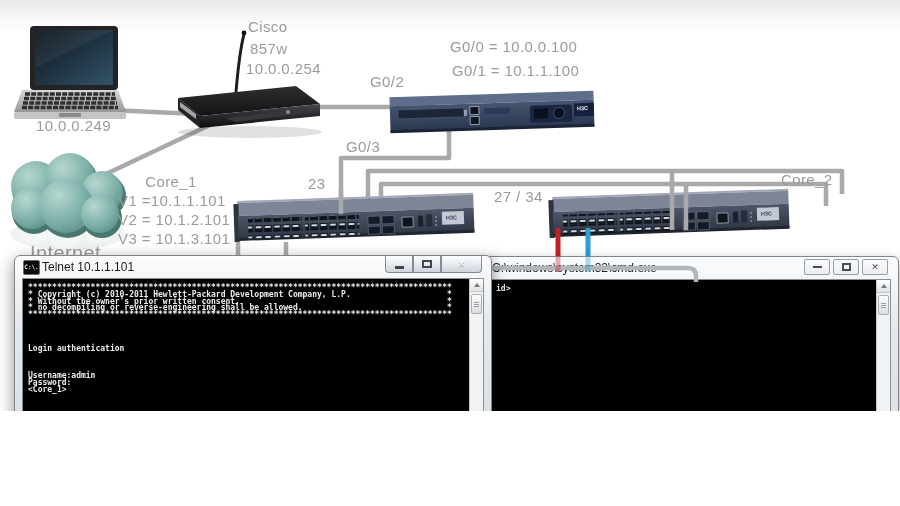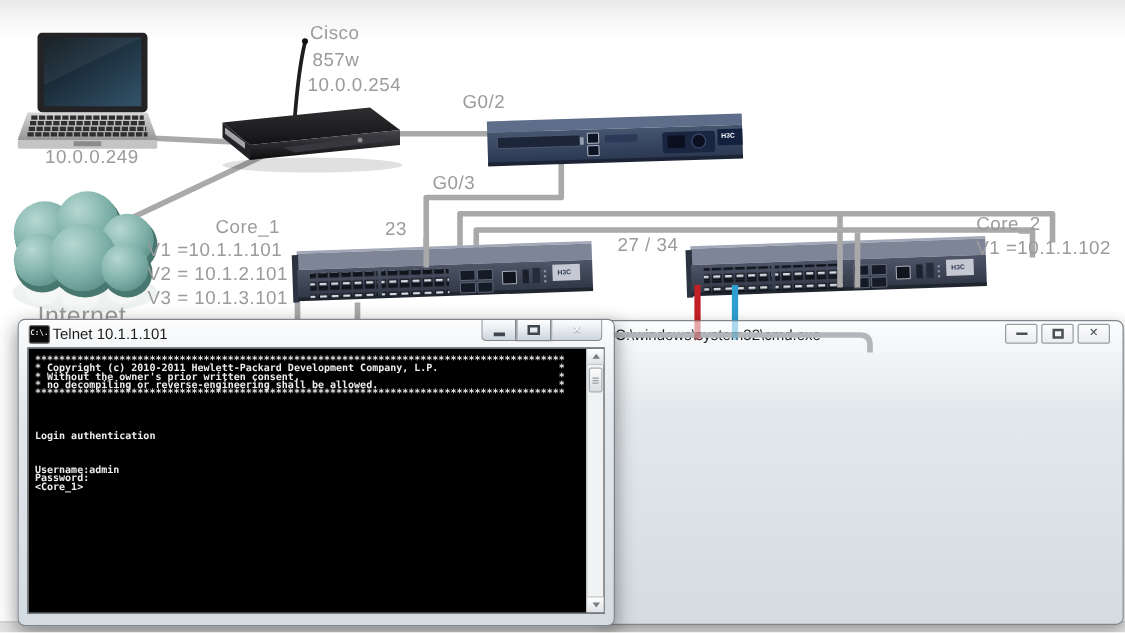--- a/index.html
+++ b/index.html
@@ -1,16 +1,16 @@
 <!DOCTYPE html>
 <html><head>
 <meta charset="utf-8">
 <style>
   html,body{margin:0;padding:0;background:#fff;}
-  .stage{position:relative;width:900px;height:506px;overflow:hidden;background:#fff;
+  .stage{position:relative;width:900px;height:411px;overflow:hidden;background:#fff;
          font-family:"Liberation Sans",sans-serif;}
   .stage::before{content:"";position:absolute;left:0;top:0;width:100%;height:34px;
          background:linear-gradient(180deg,#e9e9e9 0%,#f5f5f5 40%,#ffffff 100%);z-index:0;}
   .bottom-strip{position:absolute;left:0;top:497px;width:100%;height:9px;background:#e3e3e3;
          border-top:1px solid #cfcfcf;z-index:1;}
 
   .lbl{position:absolute;color:#9b9b9b;letter-spacing:.4px;z-index:2;white-space:nowrap;
        font-size:15px;}
   .lbl.small{font-size:20px;}
   .dev{position:absolute;z-index:2;}
@@ -274,50 +274,68 @@
     <line x1="131" y1="0" x2="131" y2="46" stroke="#a9a9a9" stroke-width="4.5"></line>
     <line x1="145" y1="2" x2="145" y2="46" stroke="#a9a9a9" stroke-width="4.5"></line>
     <line x1="17" y1="44" x2="17" y2="78" stroke="#c32026" stroke-width="5"></line>
     <line x1="47" y1="44" x2="47" y2="78" stroke="#2e9fd0" stroke-width="5"></line>
   </svg>
 
   <div class="lbl" style="left:248px;top:18px">Cisco</div>
   <div class="lbl" style="left:250px;top:40px">857w</div>
   <div class="lbl" style="left:246px;top:60px">10.0.0.254</div>
   <div class="lbl" style="left:36px;top:117px">10.0.0.249</div>
+  <div class="lbl" style="left:450px;top:38px">G0/0 = 10.0.0.100</div>
+  <div class="lbl" style="left:452px;top:62px">G0/1 = 10.1.1.100</div>
   <div class="lbl" style="left:370px;top:73px">G0/2</div>
   <div class="lbl" style="left:346px;top:138px">G0/3</div>
   <div class="lbl" style="left:308px;top:175px">23</div>
   <div class="lbl" style="left:494px;top:188px">27 / 34</div>
   <div class="lbl small" style="left:30px;top:242px">Internet</div>
 
   <div class="lbl vblock" style="left:118px;top:172px;width:106px;text-align:right">
-    <div class="nm" style="text-align:right">Core_1</div>
+    <div class="nm" style="text-align:center">Core_1</div>
     <div>V1 =10.1.1.101</div>
     <div>V2 = 10.1.2.101</div>
     <div>V3 = 10.1.3.101</div>
   </div>
 
   <div class="lbl vblock" style="left:781px;top:170px;width:114px;">
     <div class="nm">Core_2</div>
-    <div>V1 =10.1.1.102</div>
   </div>
 
   <div class="win win-cmd">
     <div class="titlebar">
       <span class="title-text">C:\windows\system32\cmd.exe</span>
       <div class="ctrls2">
         <div class="cbtn2">
             <span class="g-min2"></span>
           </div>
         <div class="cbtn2">
             <span class="g-max2"></span>
           </div>
         <div class="cbtn2">
             <span class="xglyph dark">✕</span>
+          </div>
+      </div>
+    </div>
+    <div class="console">
+      <pre class="cons-text">id&gt;</pre>
+      <div class="sb">
+        <div class="sb-btn">
+            <span class="arr-up"></span>
+          </div>
+        <div class="sb-thumb">
+            <i></i>
+            <i></i>
+            <i></i>
+          </div>
+        <div class="sb-fill"></div>
+        <div class="sb-btn dn">
+            <span class="arr-dn"></span>
           </div>
       </div>
     </div>
   </div>
 
   <svg class="cables-over" width="900" height="506" viewBox="0 0 900 506">
     <path d="M489,268 L688,268 Q696,268 696,276 L696,282" stroke="#b2b6ba" stroke-width="4.5" fill="none"></path>
     <line x1="558" y1="256" x2="558" y2="272" stroke="rgba(195,32,38,.38)" stroke-width="5"></line>
     <line x1="588" y1="256" x2="588" y2="272" stroke="rgba(46,159,208,.38)" stroke-width="5"></line>
   </svg>

